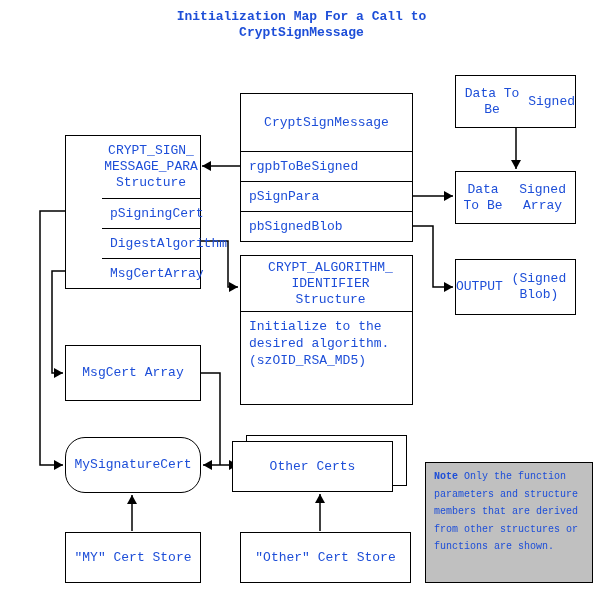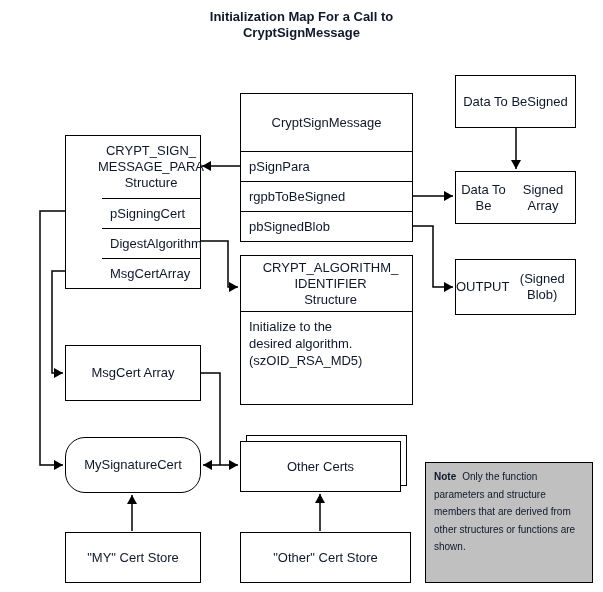--- a/index.html
+++ b/index.html
@@ -1,19 +1,19 @@
 <!DOCTYPE html>
 <html><head>
 <meta charset="utf-8">
 <style>
   * { margin:0; padding:0; box-sizing:border-box; }
   html,body { background:#ffffff; }
   .stage {
     position:relative; width:603px; height:592px; background:#ffffff;
-    font-family:Liberation Sans, sans-serif; font-size:13px; color:#0f172a;
+    font-family:Liberation Mono, monospace; font-size:13px; color:#1d4ed8;
     overflow:hidden;
   }
   .title {
     position:absolute; top:9px; left:0; width:100%;
     text-align:center; font-weight:bold; font-size:13px; line-height:16px;
   }
   svg.connectors { position:absolute; left:0; top:0; width:603px; height:592px; z-index:1; }
   .box {
     position:absolute; border:1px solid #000; background:#fff; z-index:2;
   }
@@ -38,21 +38,21 @@
   #box-algo  { left:240px; top:255px; width:173px; height:150px; display:flex; flex-direction:column; }
   #box-algo .hdr-left { height:55px;text-align:center; }
   #box-algo .body { flex:1; border-top:1px solid #000; padding:6px 8px; line-height:17px; }
 
   #box-dtbs      { left:455px; top:75px;  width:121px; height:53px; }
   #box-dtbsa     { left:455px; top:171px; width:121px; height:53px; }
   #box-output    { left:455px; top:259px; width:121px; height:56px; }
   #box-msgcertarray { left:65px; top:345px; width:136px; height:56px; }
   #box-mysig     { left:65px;  top:437px; width:136px; height:56px;border-radius:20px; }
   #stack-back    { left:246px; top:435px; width:161px; height:51px; z-index:1; }
-  #box-othercerts{ left:240px; top:441px; width:161px; height:51px; }
+  #box-othercerts{ left:232px; top:441px; width:161px; height:51px; }
   #box-mystore   { left:65px;  top:532px; width:136px; height:51px; }
   #box-otherstore{ left:240px; top:532px; width:171px; height:51px; }
 
   #note-box {
     position:absolute; left:425px; top:462px; width:168px; height:121px;
     background:#c0c0c0; border:1px solid #000; padding:5px 8px;
     font-size:10px; line-height:17.5px; z-index:2;
   }
   #note-box b { margin-right:6px; }
 </style>
@@ -85,22 +85,22 @@
       <path d="M201,373 H220 V465"></path>
       <path d="M220,465 H203" marker-end="url(#ah)"></path>
       <path d="M220,465 H238" marker-end="url(#ah)"></path>
       <path d="M132,531 V495" marker-end="url(#ah)"></path>
       <path d="M320,531 V494" marker-end="url(#ah)"></path>
     </g>
   </svg>
 
   <div class="box" id="box-csm">
     <div class="hdr-center">CryptSignMessage</div>
+    <div class="row">rgpbToBeSigned</div>
     <div class="row">pSignPara</div>
-    <div class="row">rgpbToBeSigned</div>
     <div class="row">pbSignedBlob</div>
   </div>
 
   <div class="box" id="box-para">
     <div class="hdr-center">
       <div>CRYPT_SIGN_</div>
       <div>MESSAGE_PARA</div>
       <div>Structure</div>
     </div>
     <div class="row">pSigningCert</div>

